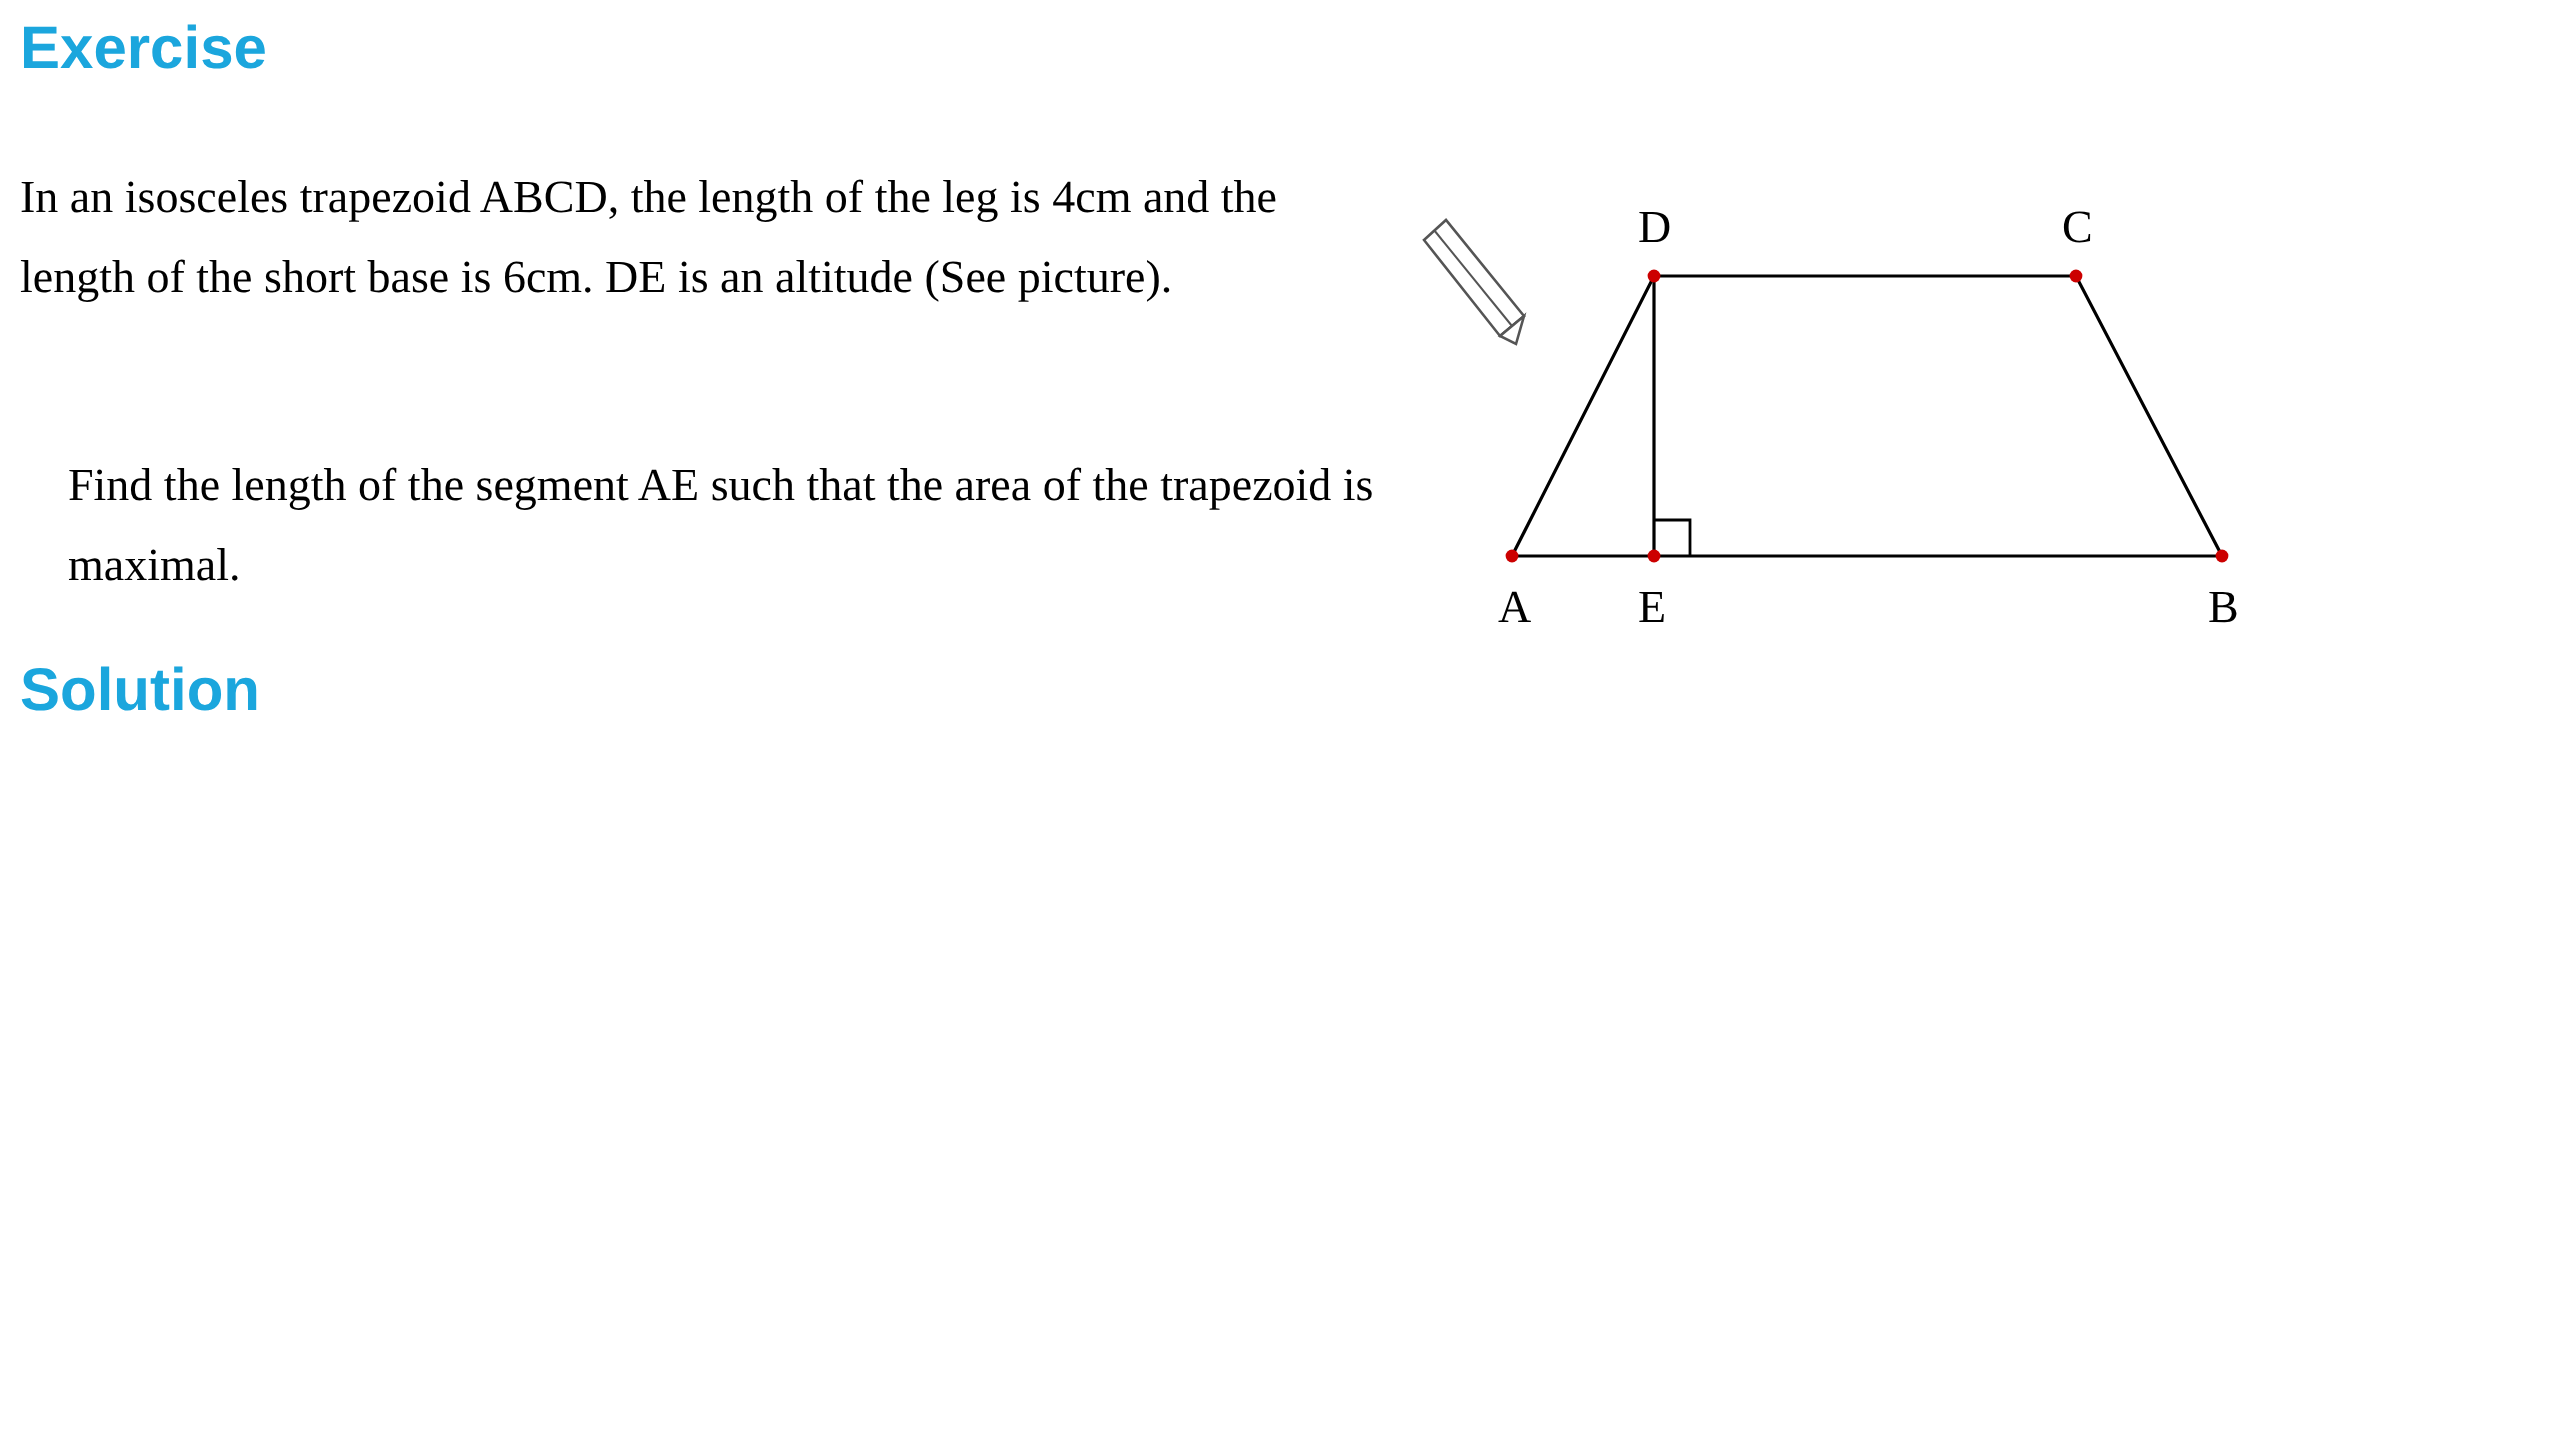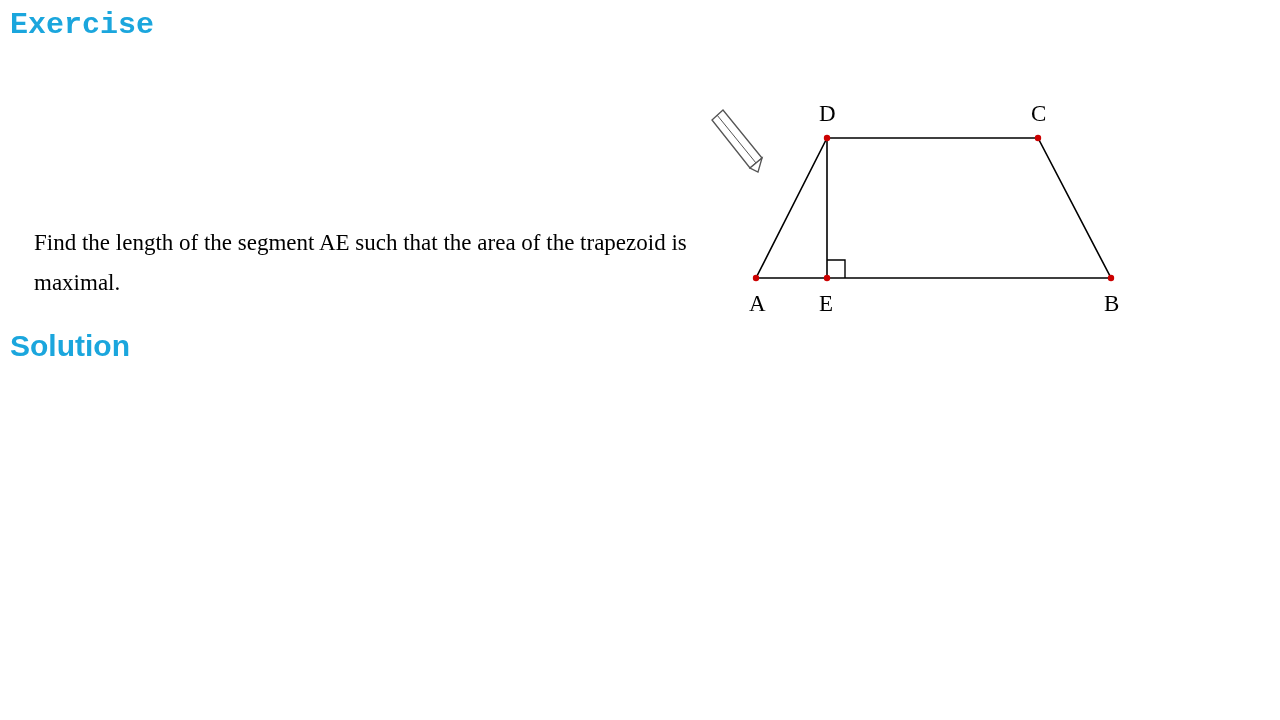--- a/index.html
+++ b/index.html
@@ -26,21 +26,20 @@
     font-family: "Liberation Sans", sans-serif;
     font-weight: bold;
     font-size: 30px;
     color: #1ba6dd;
     letter-spacing: 0px;
   }
 
   #heading-exercise {
     left: 10px;
     top: 8px;
-    font-family: Liberation Mono, monospace;
   }
 
   #heading-solution {
     left: 10px;
     top: 329px;
     text-align: center;
   }
 
   .body-text {
     position: absolute;
@@ -79,20 +78,21 @@
     fill: #000000;
   }
 </style>
 </head>
 <body>
 
 <div class="page">
 
   <div class="heading" id="heading-exercise">Exercise</div>
 
+  <div class="body-text" id="para-1">In an isosceles trapezoid ABCD, the length of the leg is 4cm and the length of the short base is 6cm. DE is an altitude (See picture).</div>
 
   <div class="body-text" id="para-2">Find the length of the segment AE such that the area of the trapezoid is maximal.</div>
 
   <div class="heading" id="heading-solution">Solution</div>
 
   <div class="figure">
     <svg width="470" height="260" viewBox="0 0 470 260">
 
       <g>
         <polygon points="66,198 421,198 348,58 137,58" fill="none" stroke="#000000" stroke-width="1.6"></polygon>

